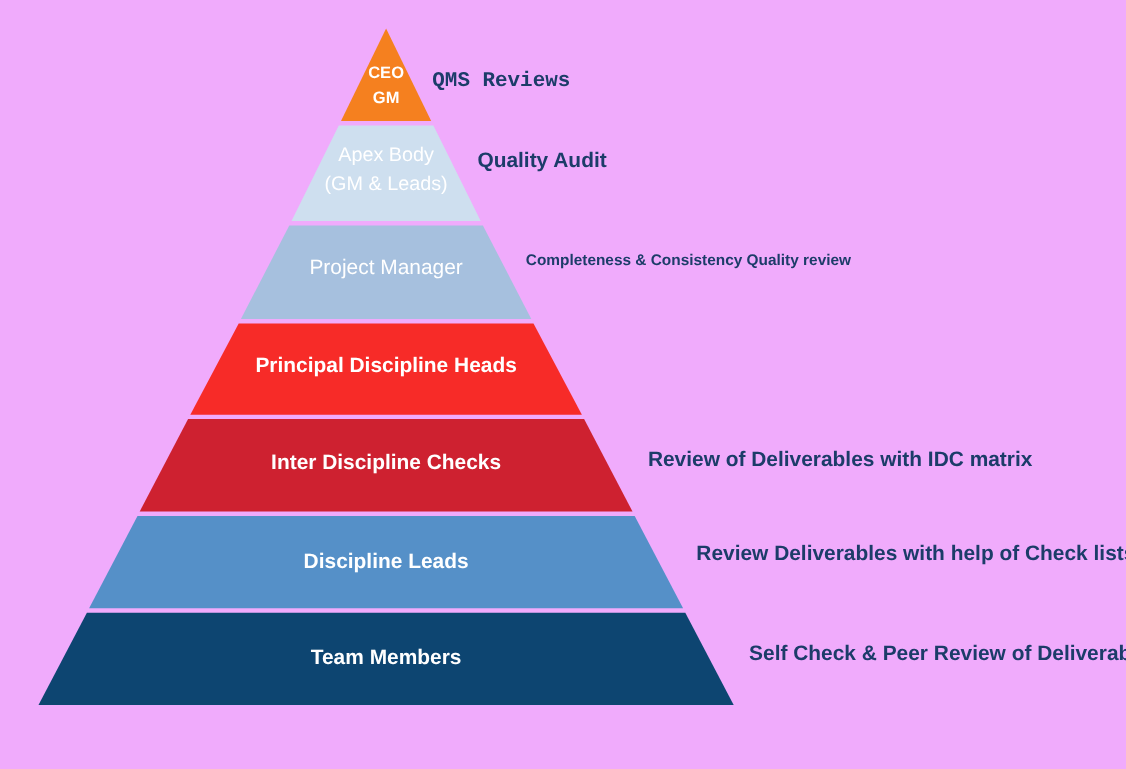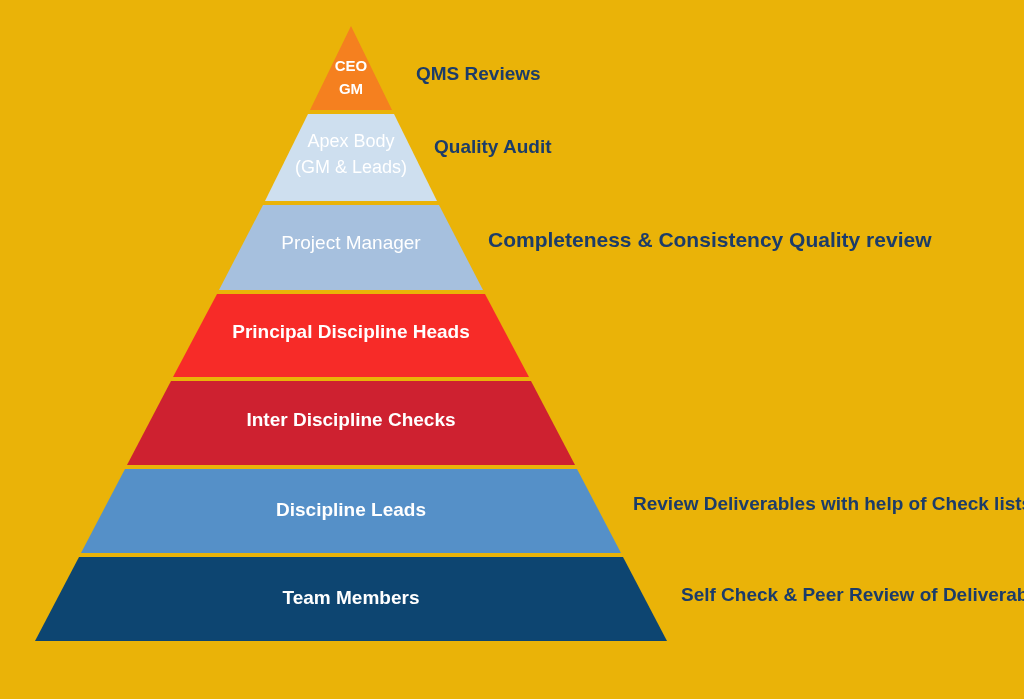--- a/index.html
+++ b/index.html
@@ -8,21 +8,21 @@
     background: #ffffff;
   }
   body {
     font-family: "Liberation Sans", sans-serif;
     -webkit-font-smoothing: antialiased;
   }
   #canvas {
     position: relative;
     width: 1024px;
     height: 699px;
-    background: #eab308;
+    background: #f0abfc;
     overflow: hidden;
   }
   #pyramid-svg {
     position: absolute;
     left: 0;
     top: 0;
     width: 1024px;
     height: 699px;
   }
   .tier-label {
@@ -65,25 +65,26 @@
     <text class="tier-label" x="351" y="421" font-size="19" font-weight="bold">Inter Discipline Checks</text>
 
     <polygon points="125,469 577,469 621,553 81,553" fill="#5590C8"></polygon>
     <text class="tier-label" x="351" y="511" font-size="19" font-weight="bold">Discipline Leads</text>
 
     <polygon points="79,557 623,557 667,641 35,641" fill="#0D4571"></polygon>
     <text class="tier-label" x="351" y="599" font-size="19" font-weight="bold">Team Members</text>
 
   </svg>
 
-  <div class="side-label" style="left:416px; top:64px; font-size:19px;">QMS Reviews</div>
+  <div class="side-label" style="left:393px; top:64px; font-size:19px;font-family:Liberation Mono, monospace;">QMS Reviews</div>
 
   <div class="side-label" style="left:434px; top:137px; font-size:19px;text-align:right;">Quality Audit</div>
 
-  <div class="side-label" style="left:478px; top:229px; font-size:21px;margin-left:10px;">Completeness &amp; Consistency Quality review</div>
+  <div class="side-label" style="left:478px; top:229px; font-size:14px;">Completeness &amp; Consistency Quality review</div>
 
 
+  <div class="side-label" style="left:589px; top:409px; font-size:19px;">Review of Deliverables with IDC matrix</div>
 
   <div class="side-label" style="left:633px; top:494px; font-size:19px;">Review Deliverables with help of Check lists</div>
 
   <div class="side-label" style="left:681px; top:585px; font-size:19px;">Self Check &amp; Peer Review of Deliverables</div>
 
 </div>
 
 </body></html>

